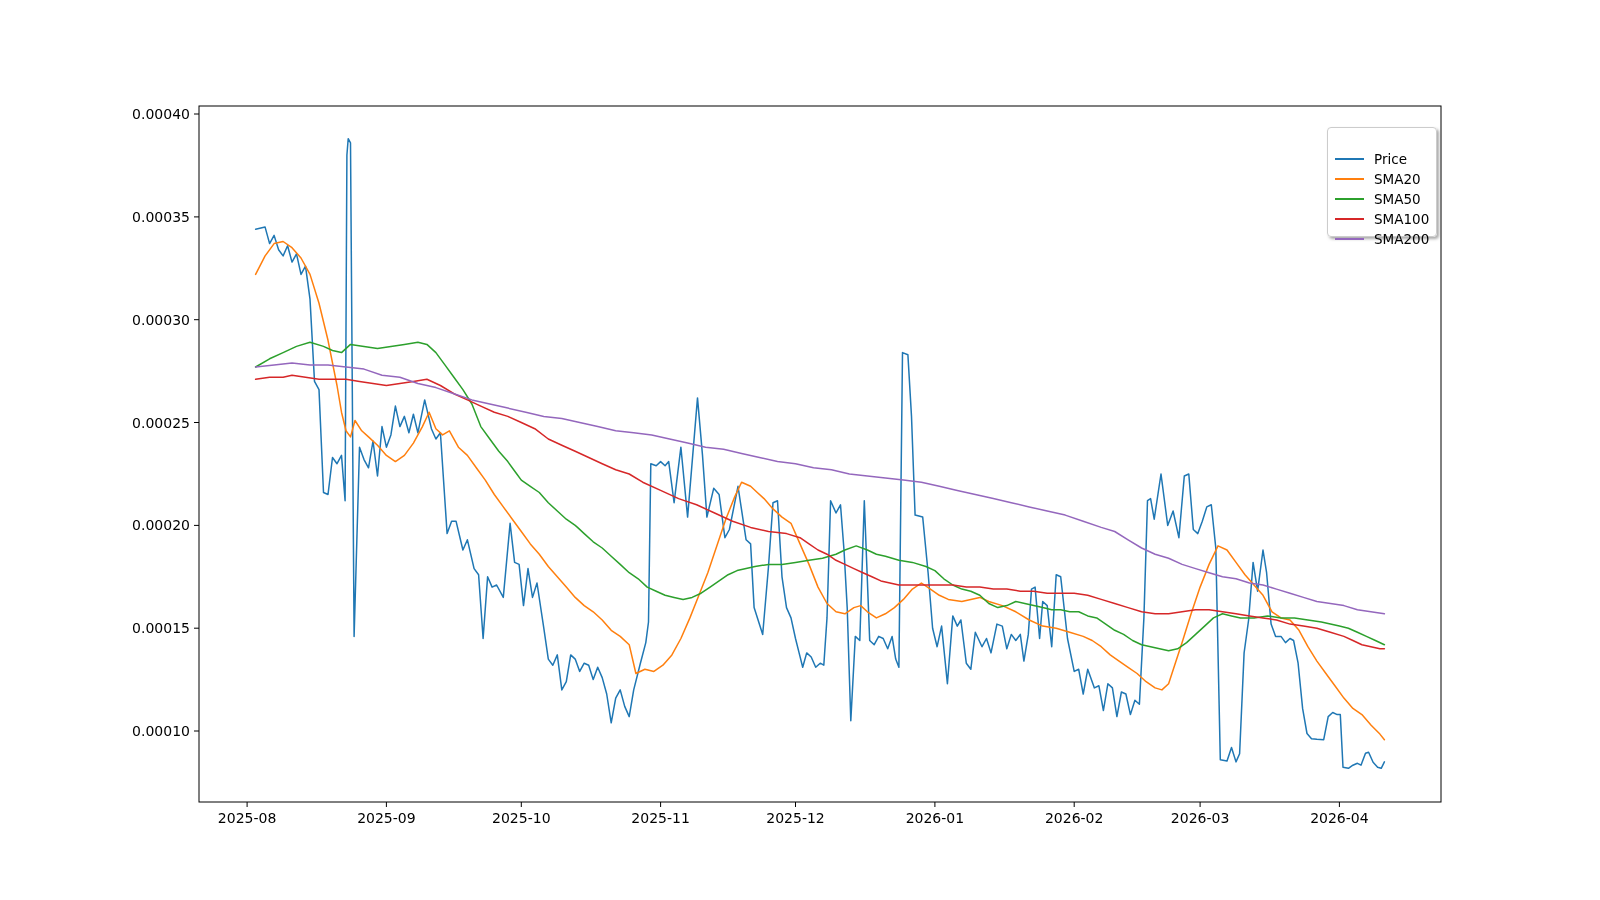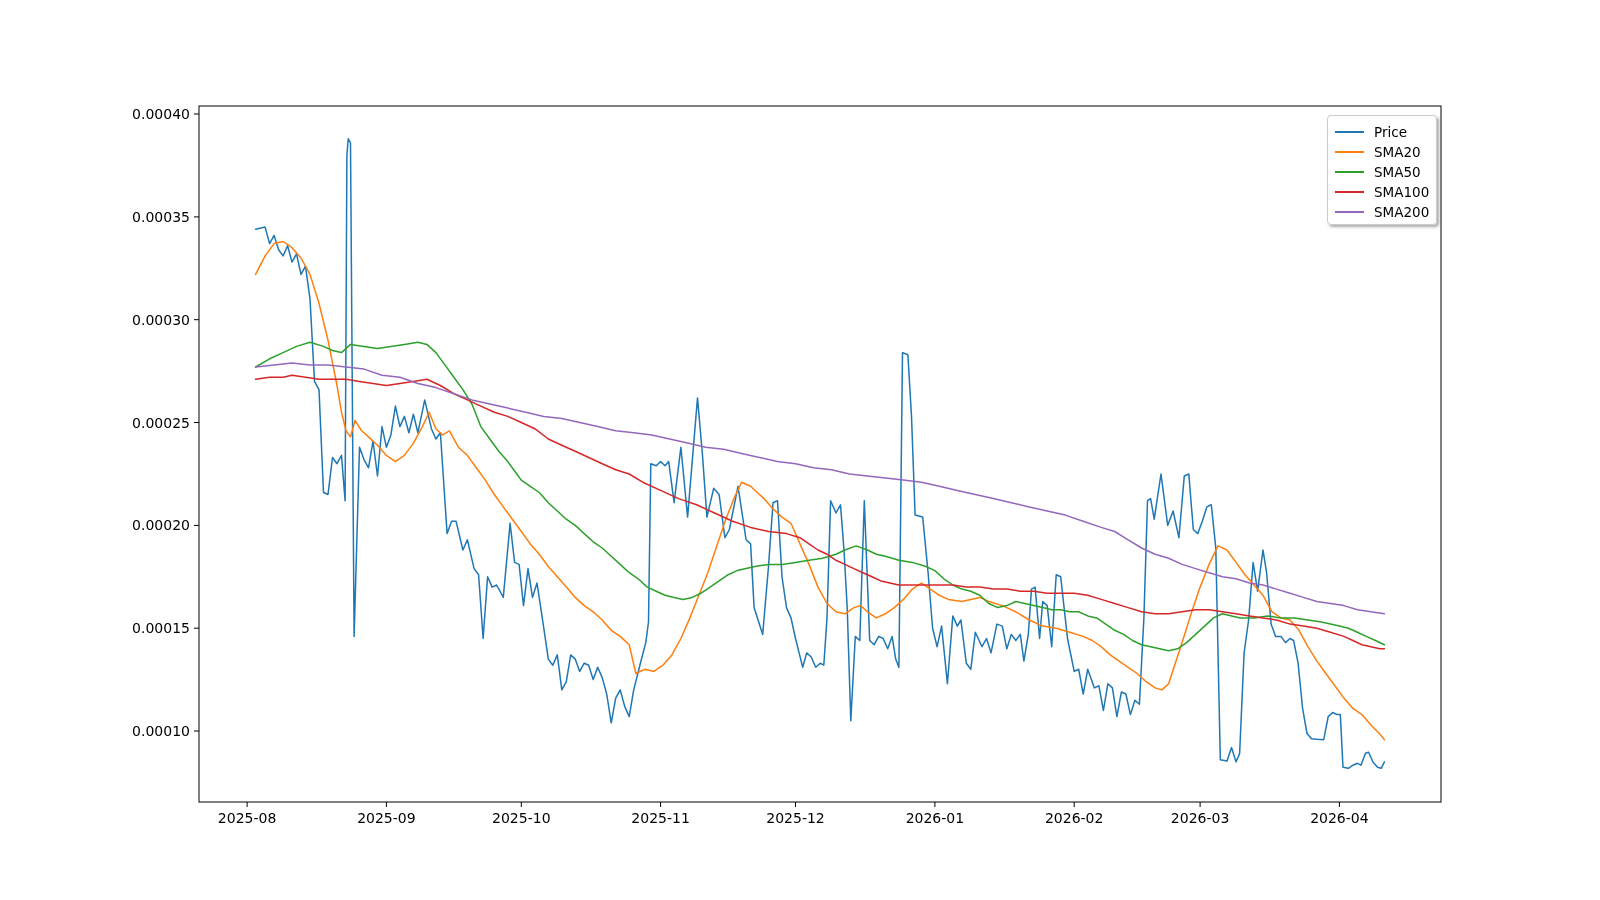--- a/index.html
+++ b/index.html
@@ -1,19 +1,19 @@
 <!DOCTYPE html>
 <html><head>
 <meta charset="utf-8">
 <style>
   html,body{margin:0;padding:0;background:#ffffff;}
   #figure{position:relative;width:1600px;height:900px;background:#ffffff;font-family:"DejaVu Sans","Liberation Sans",sans-serif;overflow:hidden;}
   #chart-svg{position:absolute;left:0;top:0;}
   .tick-label{font-family:"DejaVu Sans","Liberation Sans",sans-serif;font-size:14px;fill:#000000;}
-  #legend{position:absolute;left:1327px;top:115px;width:110px;height:110px;background:rgba(255,255,255,0.92);border:1px solid #cccccc;border-radius:4px;box-shadow:2px 2px 3px rgba(100,100,100,0.55);box-sizing:border-box;padding-top:6px;}
+  #legend{position:absolute;left:1327px;top:127px;width:110px;height:110px;background:rgba(255,255,255,0.92);border:1px solid #cccccc;border-radius:4px;box-shadow:2px 2px 3px rgba(100,100,100,0.55);box-sizing:border-box;padding-top:21px;}
   .legend-row{display:flex;align-items:center;height:20px;padding-left:7px;}
   .legend-swatch{display:inline-block;width:29px;height:2px;margin-right:10px;}
   .legend-label{font-size:13.5px;color:#000000;line-height:20px;}
 </style>
 </head>
 <body>
 
 <div id="figure">
   <svg id="chart-svg" width="1600" height="900" viewBox="0 0 1600 900" xmlns="http://www.w3.org/2000/svg">
     <rect x="199" y="106" width="1242" height="696" fill="#ffffff" stroke="none"></rect>

